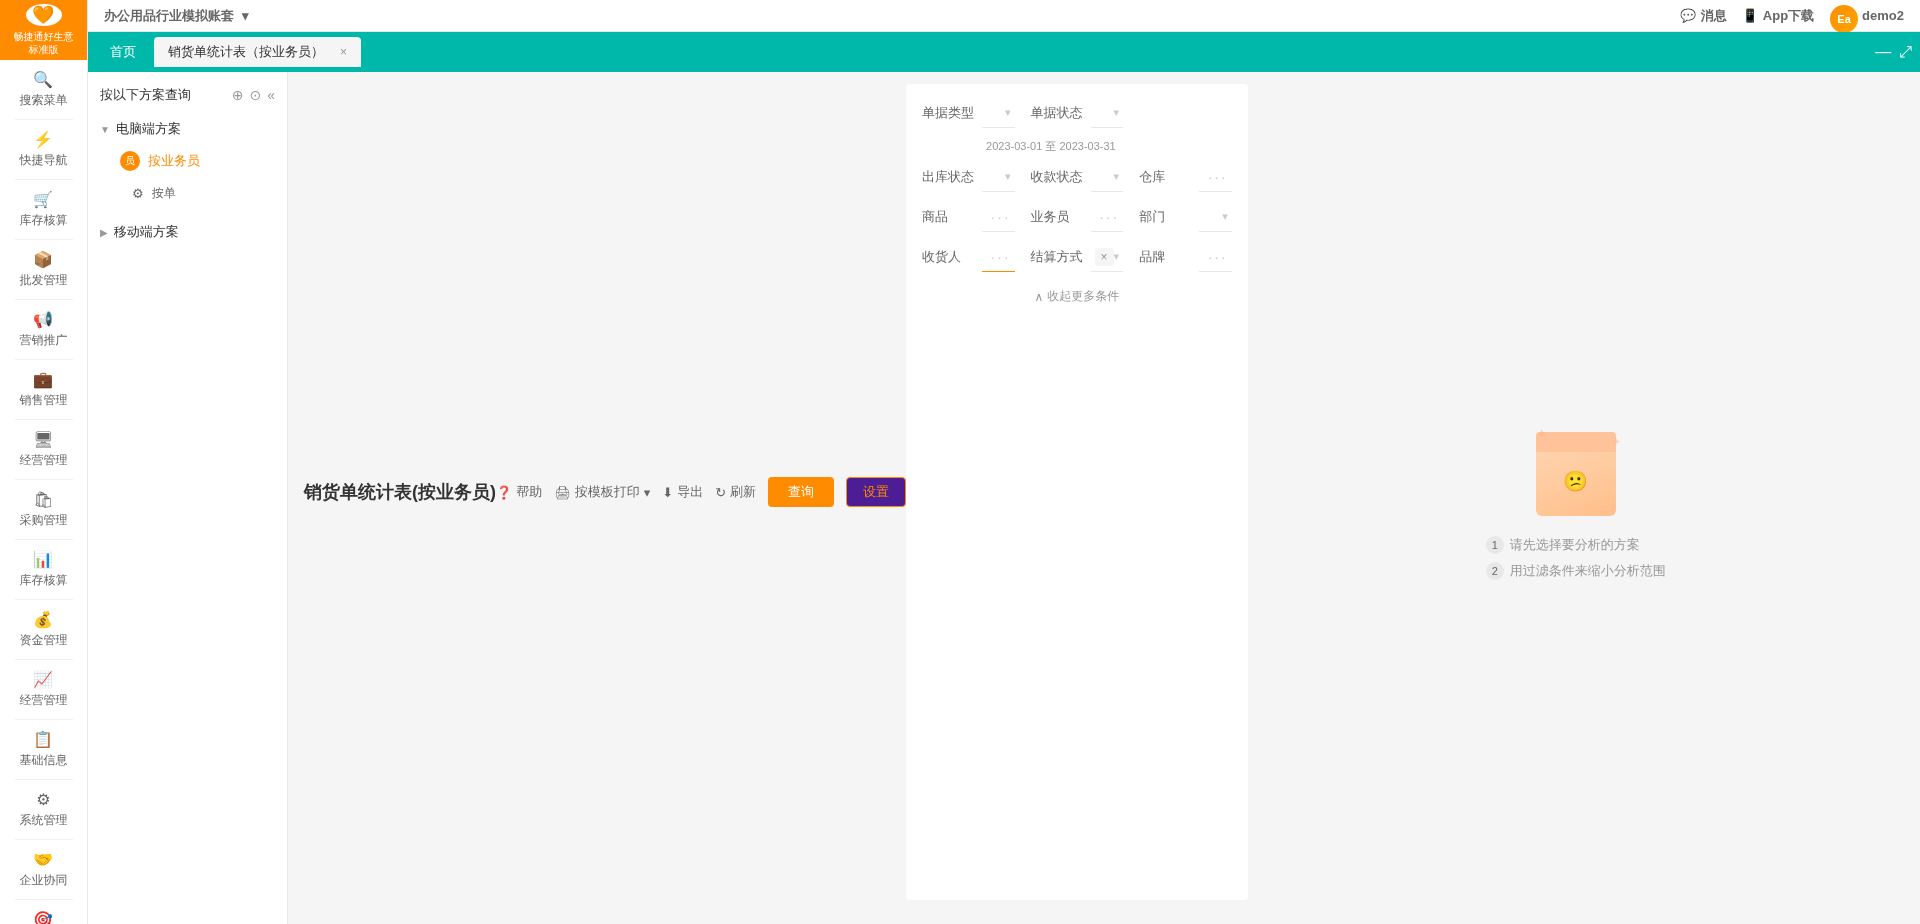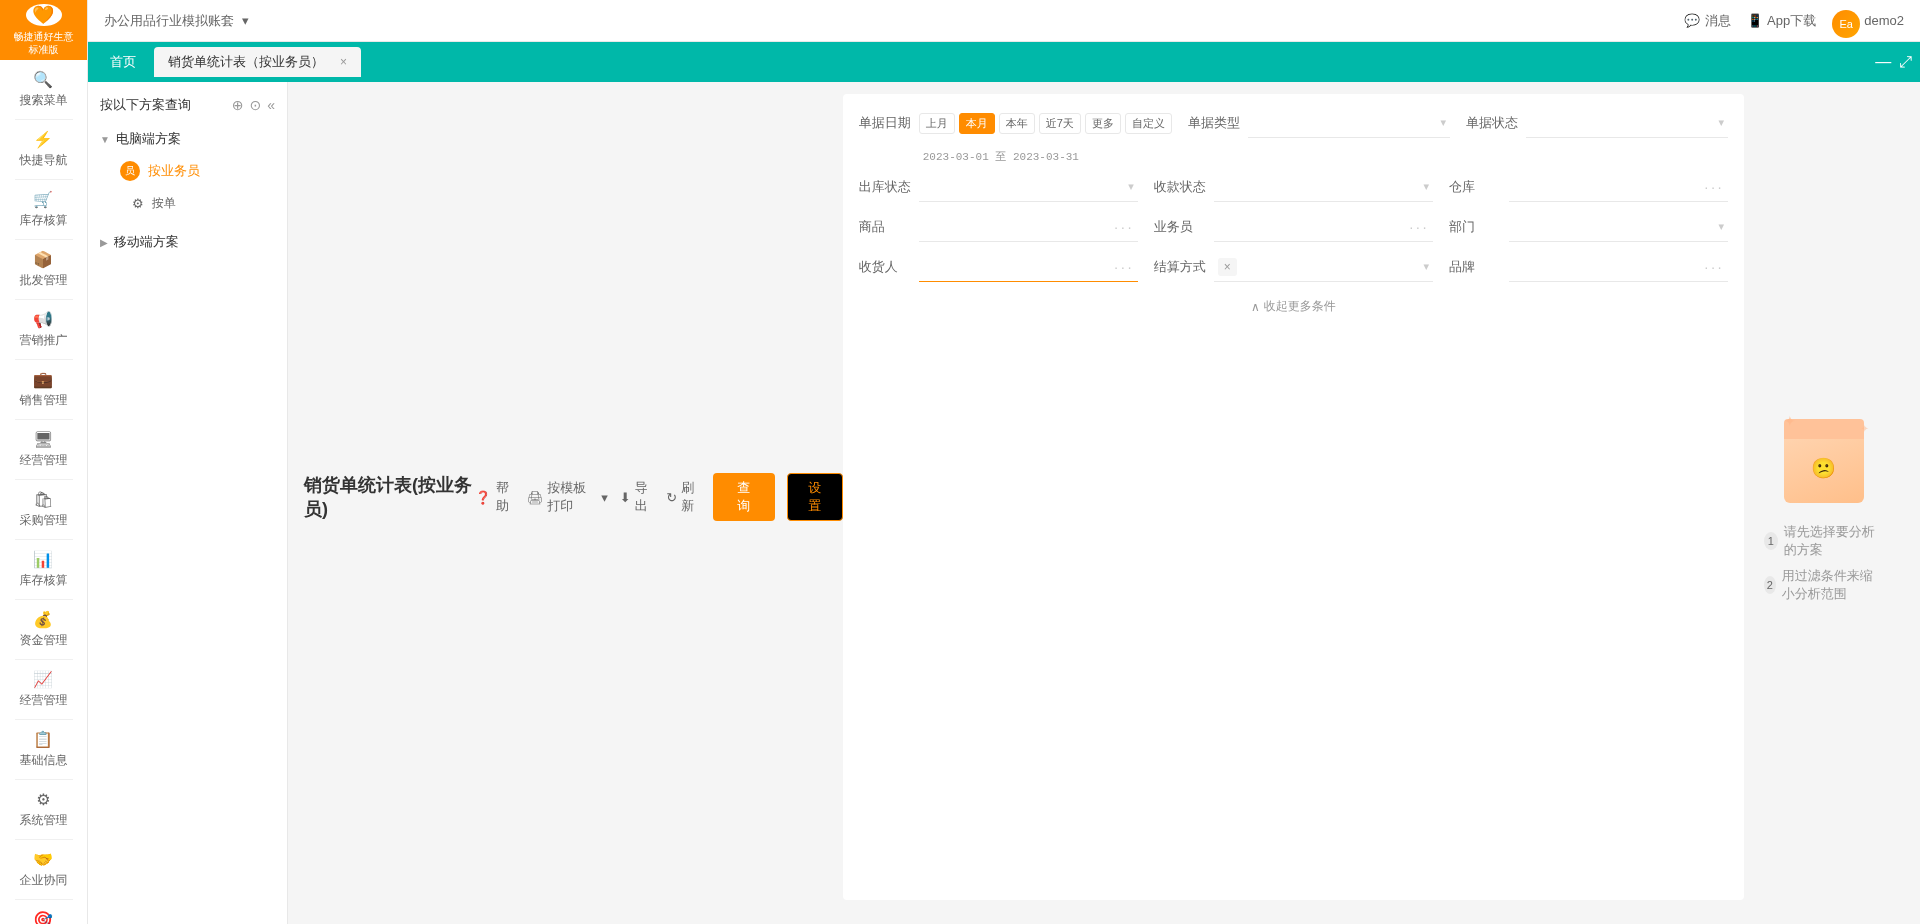--- a/index.html
+++ b/index.html
@@ -54,28 +54,29 @@
     
     #main {
       flex: 1;
       display: flex;
       flex-direction: column;
       overflow: hidden;
     }
 
     
     #topbar {
-      height: 42px;
+      height: 32px;
       background: #fff;
       border-bottom: 1px solid #e8e8e8;
       display: flex;
       align-items: center;
       padding: 0 16px;
       justify-content: space-between;
       flex-shrink: 0;
+      font-weight: bold;
     }
     .topbar-left {
       display: flex;
       align-items: center;
       gap: 8px;
       font-size: 13px;
       color: #666;
     }
     .topbar-left span { cursor: pointer; }
     .topbar-right {
@@ -216,21 +217,21 @@
     .action-btn-primary {
       background: #ff8c00;
       color: #fff;
       border: none;
       padding: 6px 20px;
       border-radius: 4px;
       font-size: 13px;
       cursor: pointer;
     }
     .action-btn-secondary {
-      background: #000000;
+      background: #4c1d95;
       color: #ff8c00;
       border: 1px solid #ff8c00;
       padding: 5px 16px;
       border-radius: 4px;
       font-size: 13px;
       cursor: pointer;
     }
 
     
     .filter-panel {
@@ -287,21 +288,20 @@
     .date-btn.active {
       background: #ff8c00;
       color: #fff;
       border-color: #ff8c00;
     }
     .date-range {
       font-size: 11px;
       color: #999;
       margin-left: 4px;
       white-space: nowrap;
-      font-family: Liberation Mono, monospace;
     }
 
     
     .filter-tag {
       display: flex; align-items: center; gap: 4px;
       background: #f5f5f5;
       border-radius: 3px;
       padding: 2px 6px;
       font-size: 12px;
       color: #666;
@@ -524,31 +524,20 @@
           </div>
           <button class="action-btn-primary">查询</button>
           <button class="action-btn-secondary">设置</button>
         </div>
       </div>
 
       <div class="filter-panel">
 
         <div class="filter-row">
           <div class="filter-item">
-            <span class="filter-label">单据日期</span>
-            <div class="date-quick">
-              <button class="date-btn">上月</button>
-              <button class="date-btn active">本月</button>
-              <button class="date-btn">本年</button>
-              <button class="date-btn">近7天</button>
-              <button class="date-btn">更多</button>
-              <button class="date-btn">自定义</button>
-            </div>
-          </div>
-          <div class="filter-item">
             <span class="filter-label">单据类型</span>
             <div class="filter-input">
               <span></span>
               <span class="arrow">▾</span>
             </div>
           </div>
           <div class="filter-item">
             <span class="filter-label">单据状态</span>
             <div class="filter-input">
               <span></span>

